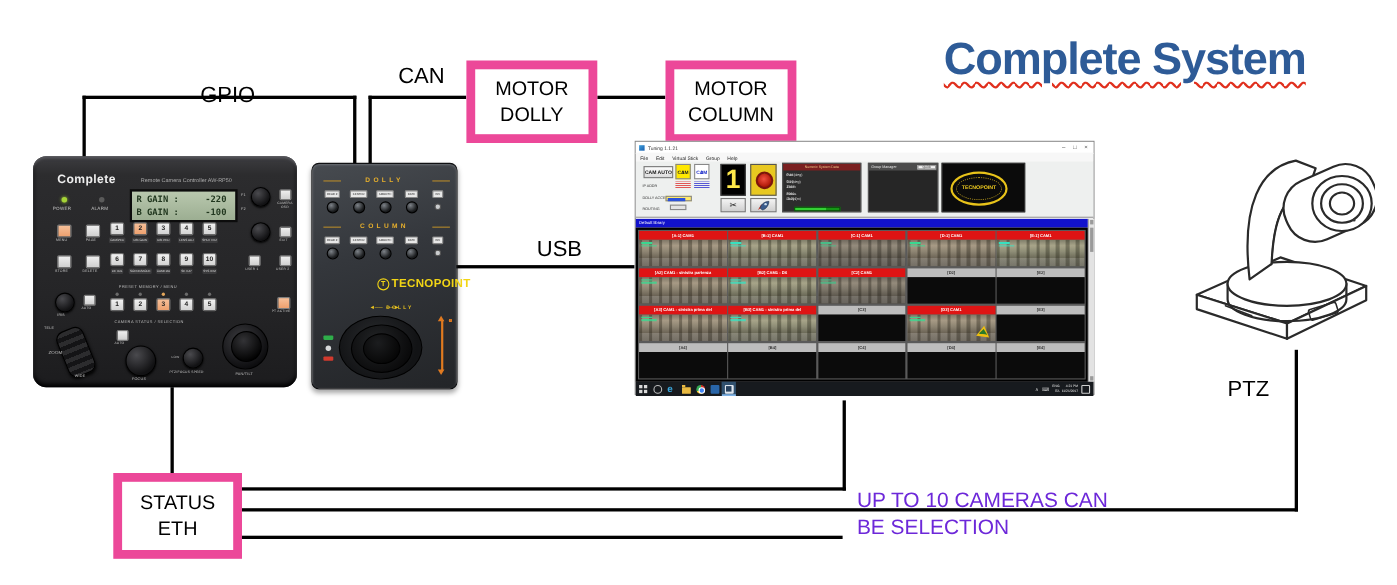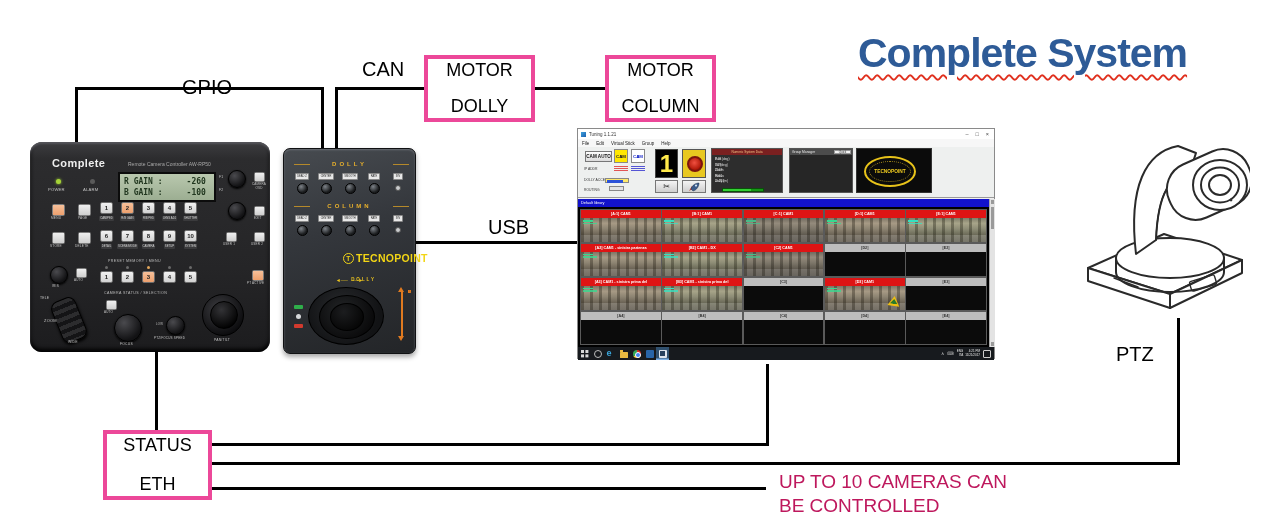--- a/index.html
+++ b/index.html
@@ -1,24 +1,24 @@
 <!DOCTYPE html>
 <html><head>
 <meta charset="utf-8">
 <style>
   html,body{margin:0;padding:0;background:#fff;}
   .stage{position:relative;width:1270px;height:532px;background:#fff;overflow:hidden;
          font-family:"Liberation Sans",sans-serif;color:#000;}
   .line{position:absolute;background:#000;}
   .dlabel{position:absolute;font-size:20px;color:#000;}
-  .dbox{position:absolute;border:4px solid #ec4899;background:#fff;display:flex;flex-direction:column;
-        align-items:center;justify-content:space-between;text-align:center;font-size:18px;line-height:1.3;}
+  .dbox{position:absolute;border:8px solid #ec4899;background:#fff;display:flex;flex-direction:column;
+        align-items:center;justify-content:center;text-align:center;font-size:18px;line-height:1.3;}
   .title{position:absolute;left:858px;top:30px;font-size:41px;font-weight:bold;color:#2e5b97;letter-spacing:-1px;}
   .title .sq{text-decoration:underline wavy 2px #e0301e;text-underline-offset:7px;}
-  .note{position:absolute;left:779px;top:470px;font-size:19px;line-height:24px;color:#be185d;}
+  .note{position:absolute;left:779px;top:444px;font-size:19px;line-height:24px;color:#6d28d9;}
 
   
   .pana{position:absolute;left:30px;top:142px;width:240px;height:210px;border-radius:12px;
         background:linear-gradient(180deg,#3d3d40 0%,#2c2c2e 8%,#252527 60%,#1c1c1e 100%);
         box-shadow:inset 0 2px 2px #55555a, inset 0 -3px 4px #000;}
   .pana *{position:absolute;}
   .p-brand{left:22px;top:15px;color:#eee;font-weight:bold;font-size:11px;letter-spacing:.4px;}
   .p-model{left:98px;top:19px;color:#a9a9a9;font-size:5px;}
   .led{width:5px;height:5px;border-radius:50%;}
   .led.green{background:#a6d437;box-shadow:0 0 3px #a6d437;}
@@ -187,21 +187,21 @@
   <div class="line" style="left:210px;top:462px;width:970px;height:3px"></div>
   <div class="line" style="left:1177px;top:318px;width:3px;height:147px"></div>
   <div class="line" style="left:210px;top:487px;width:556px;height:3px"></div>
 
   <div class="dlabel" style="left:182px;top:76px">GPIO</div>
   <div class="dlabel" style="left:362px;top:58px">CAN</div>
   <div class="dlabel" style="left:488px;top:216px">USB</div>
   <div class="dlabel" style="left:1116px;top:343px">PTZ</div>
   <div class="note">
     <div>UP TO 10 CAMERAS CAN</div>
-    <div>BE CONTROLLED</div>
+    <div>BE SELECTION</div>
   </div>
 
   <div class="dbox" style="left:424px;top:55px;width:103px;height:59px">
     <div>MOTOR</div>
     <div>DOLLY</div>
   </div>
   <div class="dbox" style="left:605px;top:55px;width:103px;height:59px">
     <div>MOTOR</div>
     <div>COLUMN</div>
   </div>
@@ -210,21 +210,21 @@
     <div>ETH</div>
   </div>
 
   <div class="pana">
     <div class="p-brand">Complete</div>
     <div class="p-model">Remote Camera Controller  AW-RP50</div>
     <span class="led green" style="left:26px;top:37px"></span>
     <span class="led dark" style="left:60px;top:37px"></span>
     <div class="tinylbl" style="left:18px;top:45px">POWER</div>
     <div class="tinylbl" style="left:53px;top:45px">ALARM</div>
-    <div class="lcd"><span>R GAIN :     -260</span>
+    <div class="lcd"><span>R GAIN :     -220</span>
 <span>B GAIN :     -100</span></div>
     <div class="tinylbl" style="left:189px;top:33px;font-size:3.4px">F1</div>
     <div class="tinylbl" style="left:189px;top:46px;font-size:3.4px">F2</div>
     <div class="knob" style="left:198px;top:28px;width:16px;height:16px"></div>
     <div class="sqbtn" style="left:224px;top:30px;width:9px;height:8px"></div>
     <div class="tinylbl" style="left:219px;top:40px;width:20px;text-align:center;font-size:3px">CAMERA OSD</div>
     <div class="knob" style="left:198px;top:60px;width:16px;height:16px"></div>
     <div class="sqbtn" style="left:224px;top:64px;width:9px;height:8px"></div>
     <div class="tinylbl" style="left:224px;top:74px;font-size:3px">EXIT</div>
     <div class="sqbtn hotb" style="left:22px;top:62px;width:11px;height:10px"></div>

